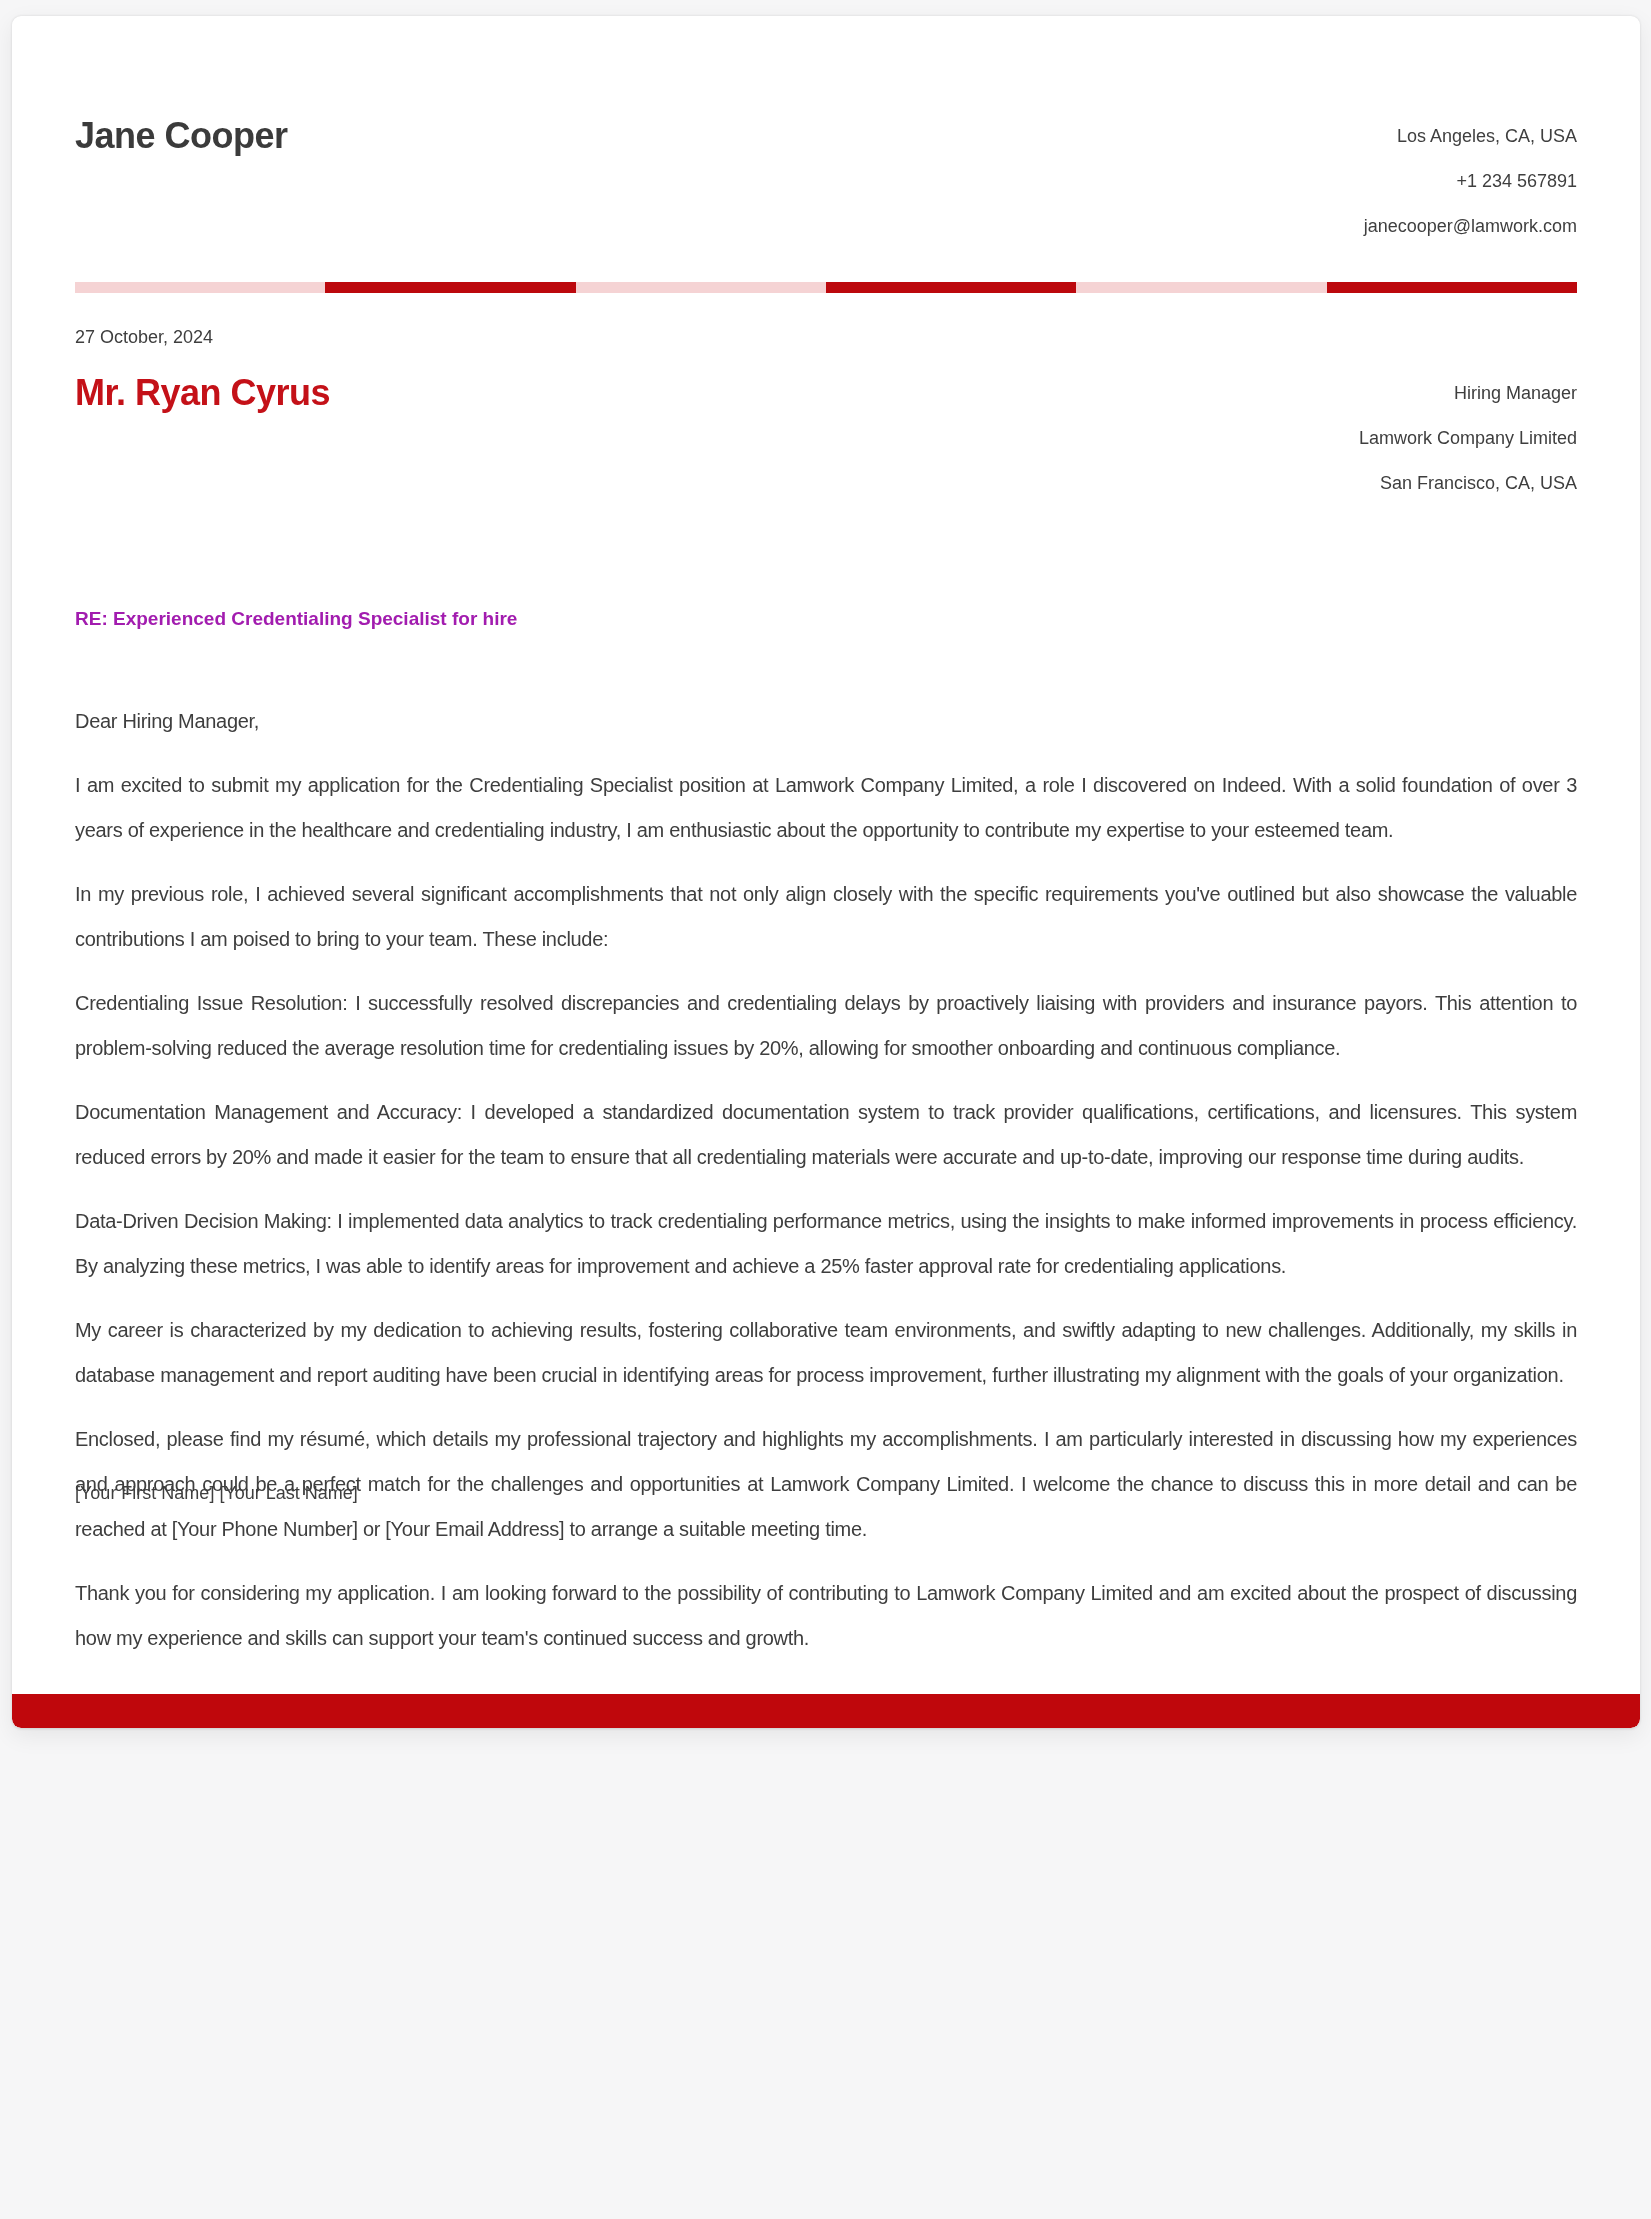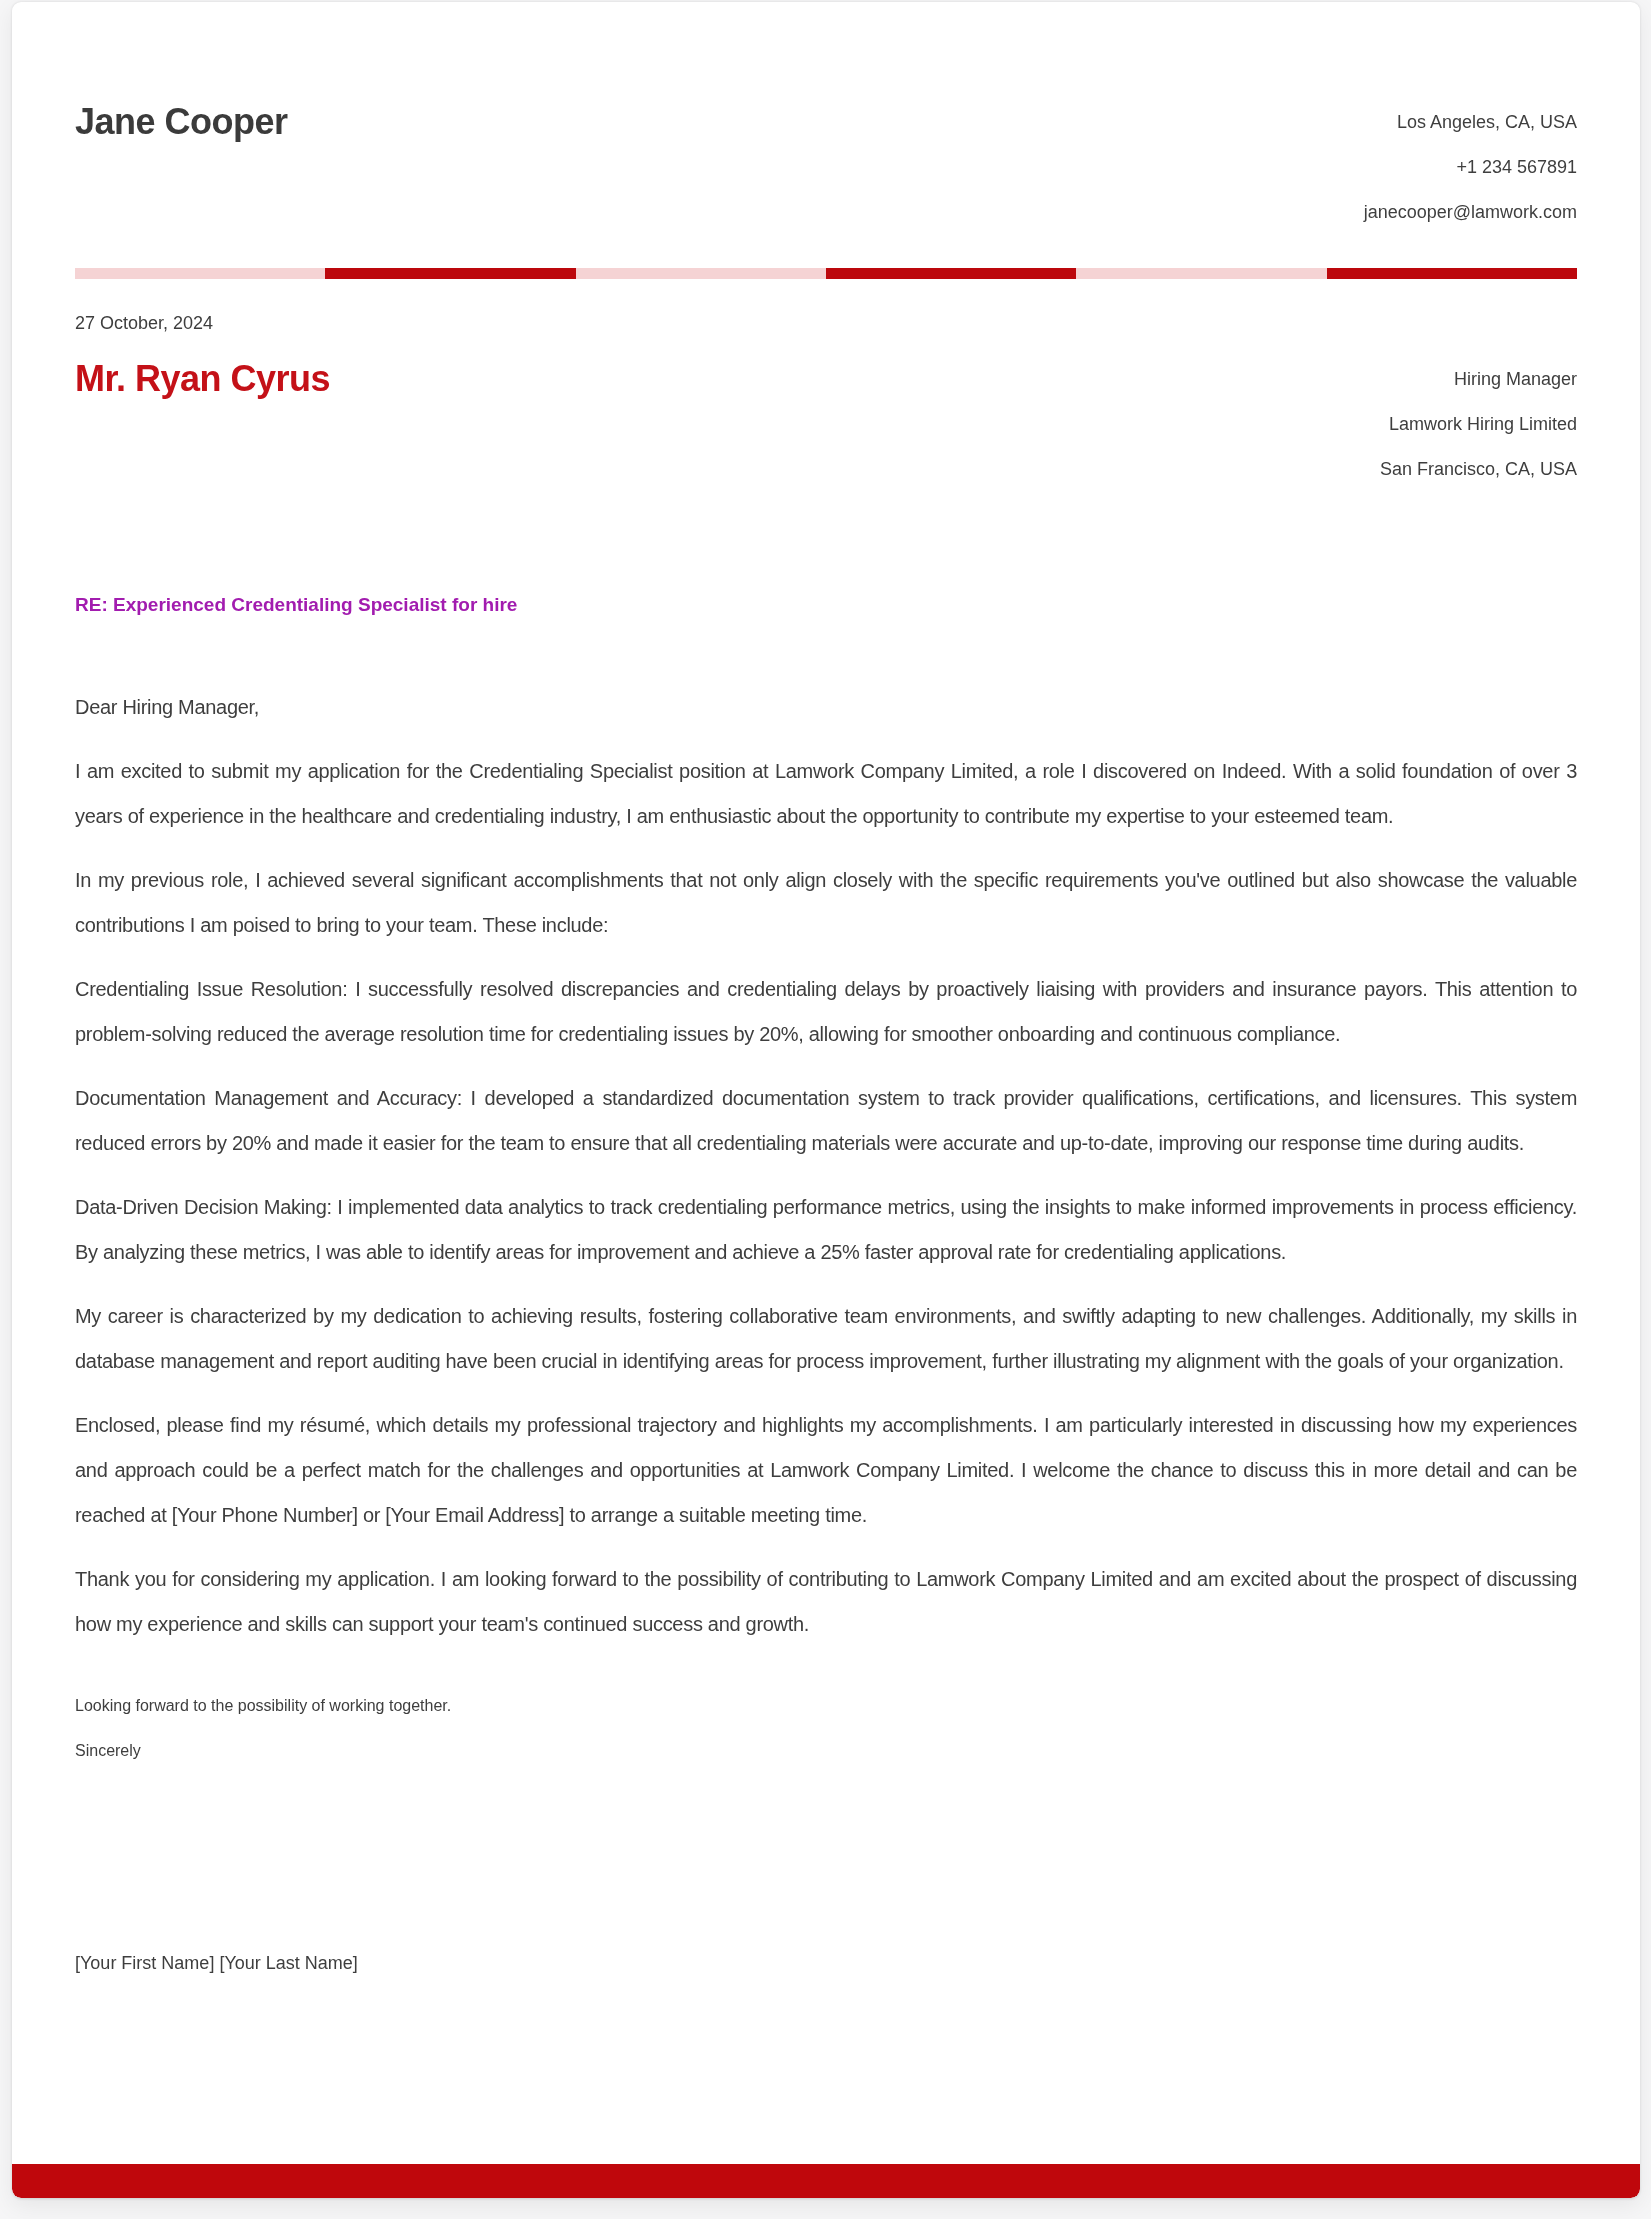--- a/index.html
+++ b/index.html
@@ -4,22 +4,22 @@
 <style>
   * { margin: 0; padding: 0; box-sizing: border-box; }
   html, body {
     width: 1652px; height: 2219px;
     background: #f6f6f7;
     font-family: "Liberation Sans", sans-serif;
     overflow: hidden;
   }
   .card {
     position: relative;
-    width: 1628px; height: 2196px;
-    margin: 2px auto 0;
+    width: 1628px; height: 1712px;
+    margin: 16px auto 0;
     background: #ffffff;
     border-radius: 9px;
     box-shadow: 0 0.9px 2.7px rgba(0,0,0,.12), 0 7.2px 23.5px rgba(0,0,0,.07);
     padding: 0 63px;
     color: #3e3e3e;
     overflow: hidden;
   }
   .header {
     display: flex; justify-content: space-between; align-items: flex-start;
     padding-top: 98px;
@@ -82,21 +82,21 @@
       <span class="seg-pink"></span>
       <span class="seg-red"></span>
     </div>
 
   <div class="date">27 October, 2024</div>
 
   <div class="recipient">
     <h2 class="recipient-name">Mr. Ryan Cyrus</h2>
     <div class="recipient-info">
       <div>Hiring Manager</div>
-      <div>Lamwork Hiring Limited</div>
+      <div>Lamwork Company Limited</div>
       <div>San Francisco, CA, USA</div>
     </div>
   </div>
 
   <div class="subject">RE: Experienced Credentialing Specialist for hire</div>
 
   <div class="body">
     <p class="salutation">Dear Hiring Manager,</p>
     <p>I am excited to submit my application for the Credentialing Specialist position at Lamwork Company Limited, a role I discovered on Indeed. With a solid foundation of over 3 years of experience in the healthcare and credentialing industry, I am enthusiastic about the opportunity to contribute my expertise to your esteemed team.</p>
     <p>In my previous role, I achieved several significant accomplishments that not only align closely with the specific requirements you've outlined but also showcase the valuable contributions I am poised to bring to your team. These include:</p>

